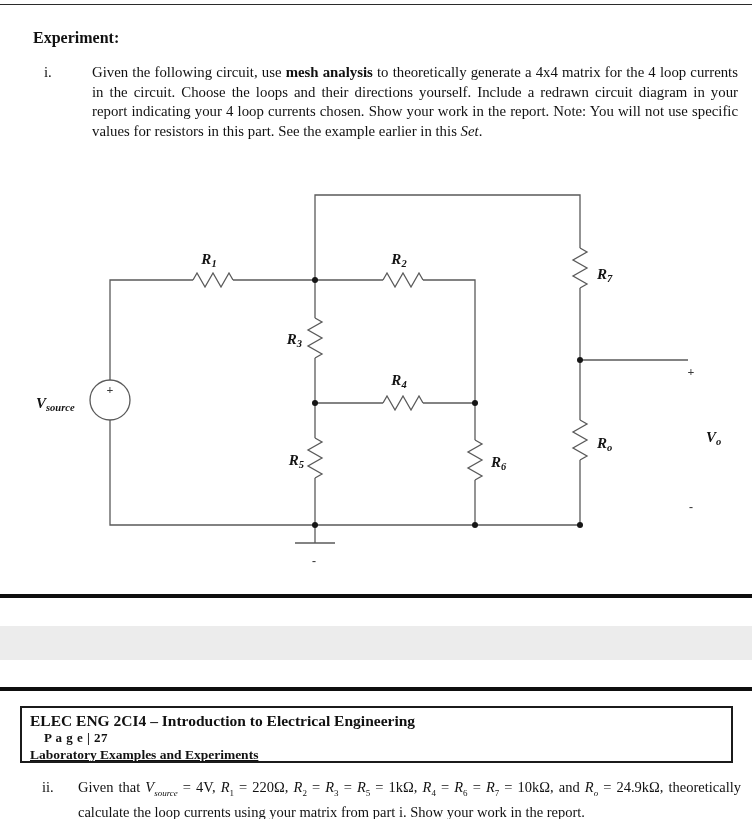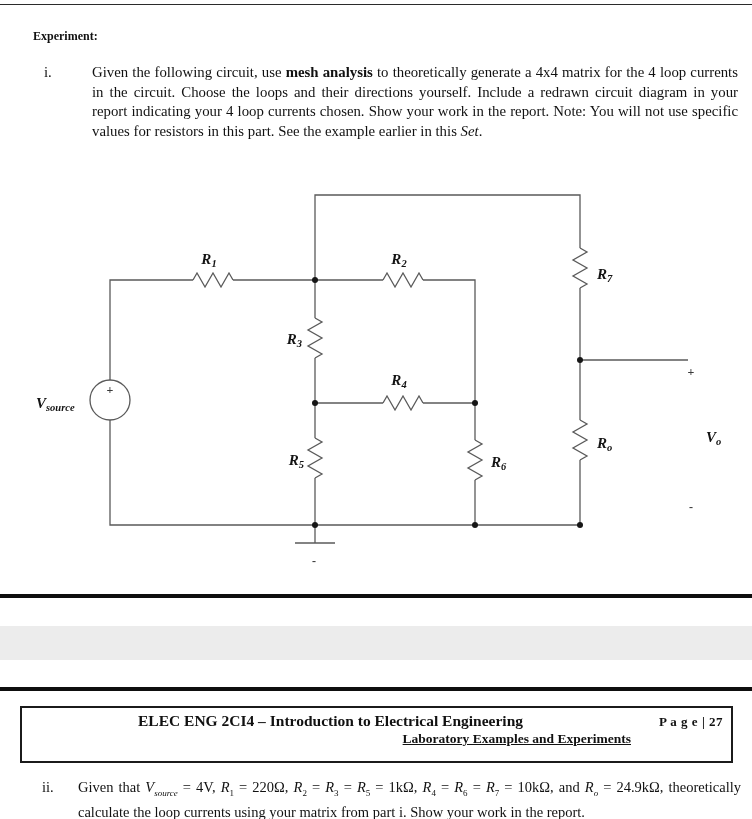--- a/index.html
+++ b/index.html
@@ -4,21 +4,21 @@
 <style>
   * { margin:0; padding:0; box-sizing:border-box; }
   html,body { background:#ffffff; }
   body {
     width:752px; height:819px; position:relative;
     font-family:"Liberation Serif", serif; color:#111;
     overflow:hidden;
   }
   .page { position:absolute; inset:0; background:#fff; }
   .top-rule { position:absolute; top:4px; left:0; width:752px; height:1px; background:#2b2b2b; }
-  .heading { position:absolute; left:33px; top:29px; font-size:12px; font-weight:bold; }
+  .heading { position:absolute; left:33px; top:29px; font-size:16px; font-weight:bold; }
   .item { position:absolute; font-size:14.8px; line-height:19.6px; }
   .item .num { position:absolute; left:0; top:0; }
   .item .itext { display:block; margin-left:48px; text-align:justify; }
   .item-i { left:44px; top:63px; width:680px; }
   .item-i .itext { width:646px; }
   .item-ii { left:42px; top:778px; width:700px; font-size:14.5px; line-height:19.4px; }
   .item-ii .itext { margin-left:36px; width:663px; }
   sub { font-size:0.62em; }
 
   .circuit { position:absolute; left:0; top:175px; }
@@ -29,24 +29,24 @@
   .rlabel { font-family:"Liberation Serif", serif; font-style:italic; font-weight:600; font-size:15px; fill:#141414; }
   .rsub { font-size:10.5px; }
   .mark { font-family:"Liberation Serif", serif; font-size:12px; fill:#3a3a3a; font-weight:600; }
 
   .thick-rule { position:absolute; left:0; width:752px; height:4px; background:#0e0e0e; }
   .rule-a { top:594px; }
   .rule-b { top:687px; }
   .gray-band { position:absolute; left:0; top:626px; width:752px; height:34px; background:#ececec; }
 
   .footer-box { position:absolute; left:20px; top:706px; width:713px; height:57px; border:2px solid #1b1b1b; background:#fff; padding:4px 8px 0 8px; }
-  .footer-row1 { display:flex; align-items:baseline; }
+  .footer-row1 { display:flex; align-items:baseline;flex-direction:column; }
   .footer-title { flex:1; text-align:center; font-weight:bold; font-size:15.5px; }
-  .footer-page { width:92px; text-align:right; font-weight:bold; font-size:13px; letter-spacing:0.5px; white-space:nowrap; }
-  .footer-sub { text-align:right; font-weight:bold; font-size:13.5px; text-decoration:underline; margin-right:92px; margin-top:1px; }
+  .footer-page { width:92px; text-align:center; font-weight:bold; font-size:13px; letter-spacing:0.5px; white-space:nowrap; }
+  .footer-sub { text-align:left; font-weight:bold; font-size:13.5px; text-decoration:underline; margin-right:92px; margin-top:1px; }
 </style>
 </head>
 <body>
 
 <div class="page">
 
   <div class="top-rule"></div>
 
   <div class="heading">Experiment:</div>
 

